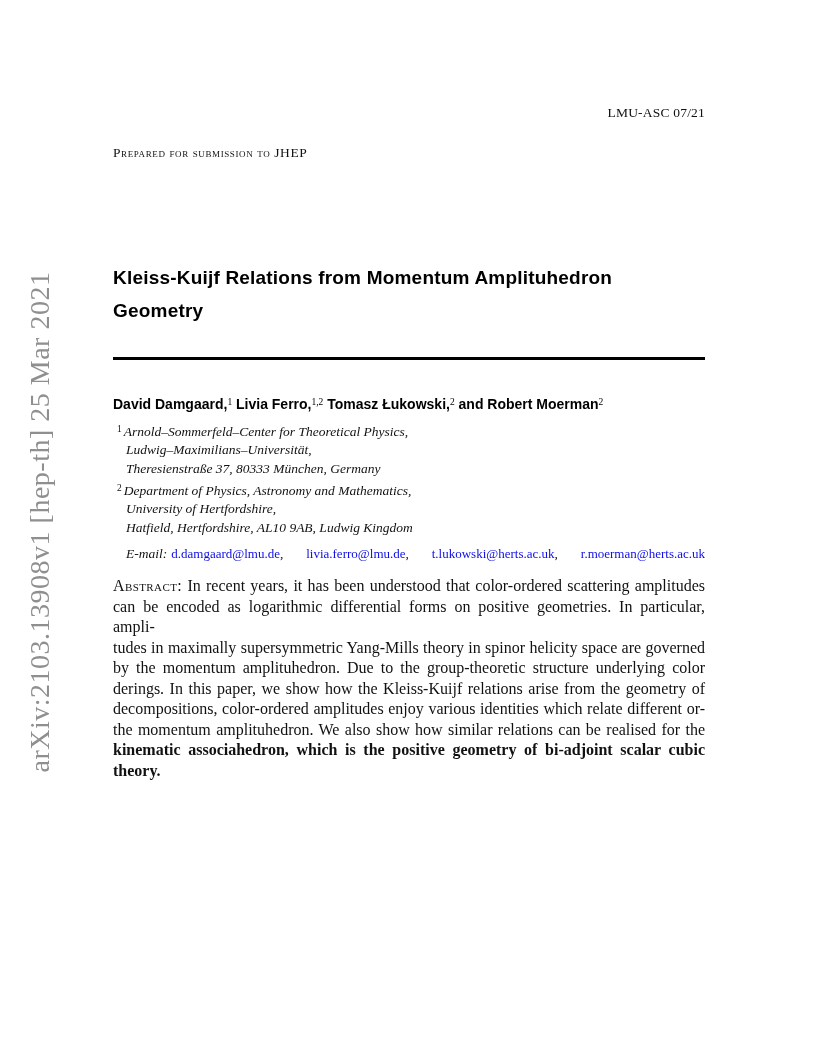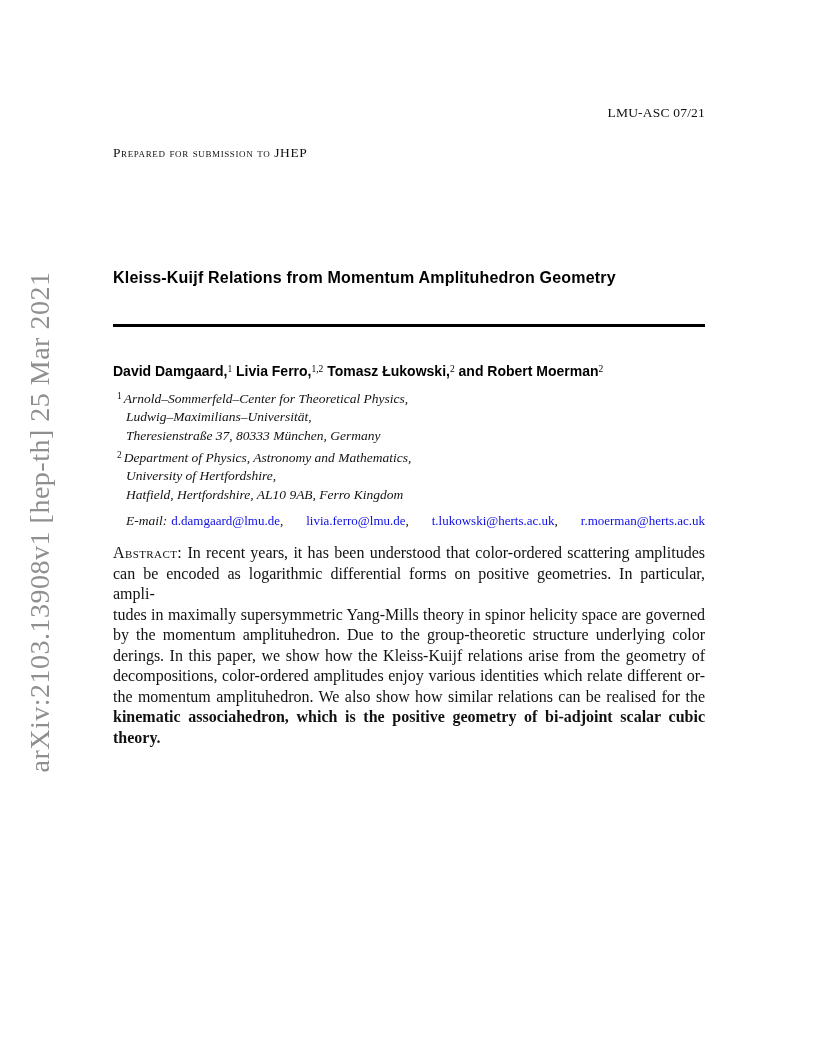--- a/index.html
+++ b/index.html
@@ -46,21 +46,21 @@
   .submission-note {
     margin-top: 145px;
     font-size: 13.5px;
     font-variant: small-caps;
     letter-spacing: 0.6px;
   }
   .paper-title {
     margin-top: 100px;
     font-family: "Liberation Sans", sans-serif;
     font-weight: bold;
-    font-size: 16px;
+    font-size: 19px;
     line-height: 33px;
     letter-spacing: 0.2px;
     color: #000000;
   }
   .title-rule {
     margin-top: 30px;
     height: 2.5px;
     background: #000000;
     width: 100%;
   }
@@ -156,21 +156,21 @@
 
     <div class="affiliations">
       <div class="affiliation">
         <div class="aff-first"><span class="aff-sup">1</span><span>Arnold–Sommerfeld–Center for Theoretical Physics,</span></div>
         <div>Ludwig–Maximilians–Universität,</div>
         <div>Theresienstraße 37, 80333 München, Germany</div>
       </div>
       <div class="affiliation">
         <div class="aff-first"><span class="aff-sup">2</span><span>Department of Physics, Astronomy and Mathematics,</span></div>
         <div>University of Hertfordshire,</div>
-        <div>Hatfield, Hertfordshire, AL10 9AB, Ferro Kingdom</div>
+        <div>Hatfield, Hertfordshire, AL10 9AB, Ludwig Kingdom</div>
       </div>
     </div>
 
     <div class="email-block">
       <span class="email-label">E-mail:</span><a class="email-link">d.damgaard@lmu.de</a><span class="email-sep">, </span><a class="email-link">livia.ferro@lmu.de</a><span class="email-sep">, </span><a class="email-link">t.lukowski@herts.ac.uk</a><span class="email-sep">, </span><a class="email-link">r.moerman@herts.ac.uk</a>
     </div>
 
     <div class="abstract">
       <div class="abs-line"><span class="smallcaps">Abstract:</span> <span>In recent years, it has been understood that color-ordered scattering amplitudes</span></div>
       <div class="abs-line">can be encoded as logarithmic differential forms on positive geometries. In particular, ampli-</div>

